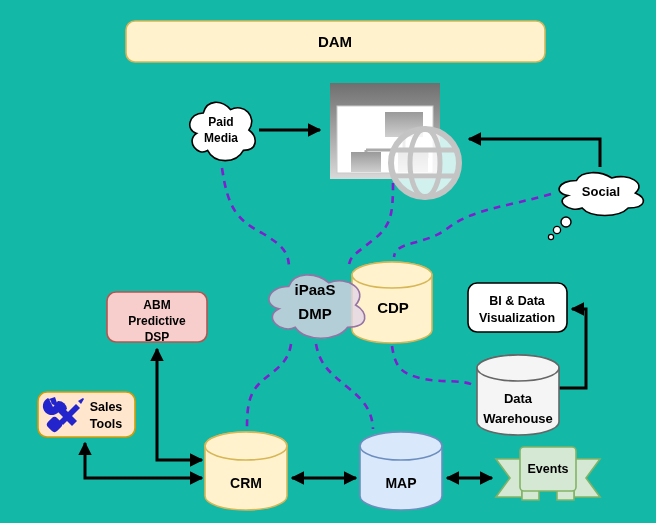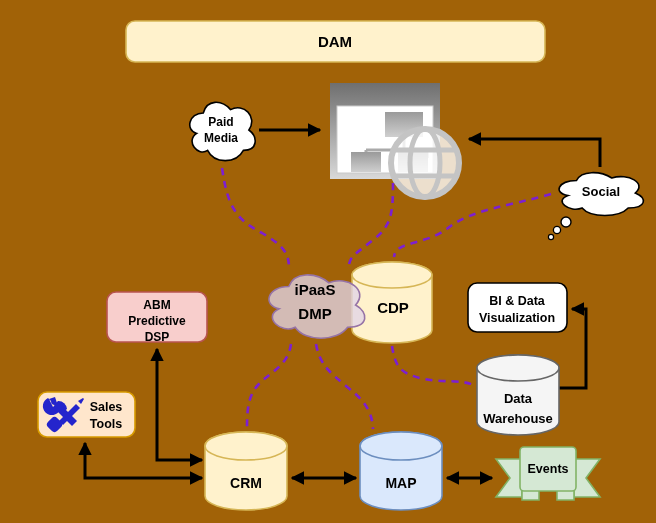--- a/index.html
+++ b/index.html
@@ -1,16 +1,16 @@
 <!DOCTYPE html>
 <html><head>
 <meta charset="utf-8">
 <style>
   html,body{margin:0;padding:0;background:#ffffff;}
-  #canvas{position:relative;width:656px;height:523px;background:#a16207;overflow:hidden;
+  #canvas{position:relative;width:656px;height:523px;background:#14b8a6;overflow:hidden;
           font-family:"Liberation Sans", sans-serif;}
   svg{display:block;}
   text{font-family:"Liberation Sans", sans-serif;font-weight:bold;fill:#000;
        text-anchor:middle;dominant-baseline:middle;}
   .fill-yellow{fill:#FFF2CC;stroke:#D6B656;}
   .fill-orange{fill:#FFE6CC;stroke:#D79B00;}
   .fill-red{fill:#F8CECC;stroke:#B85450;}
   .fill-blue{fill:#DAE8FC;stroke:#6C8EBF;}
   .fill-green{fill:#D5E8D4;stroke:#82B366;}
   .fill-purple{fill:#E1D5E7;stroke:#9673A6;}

